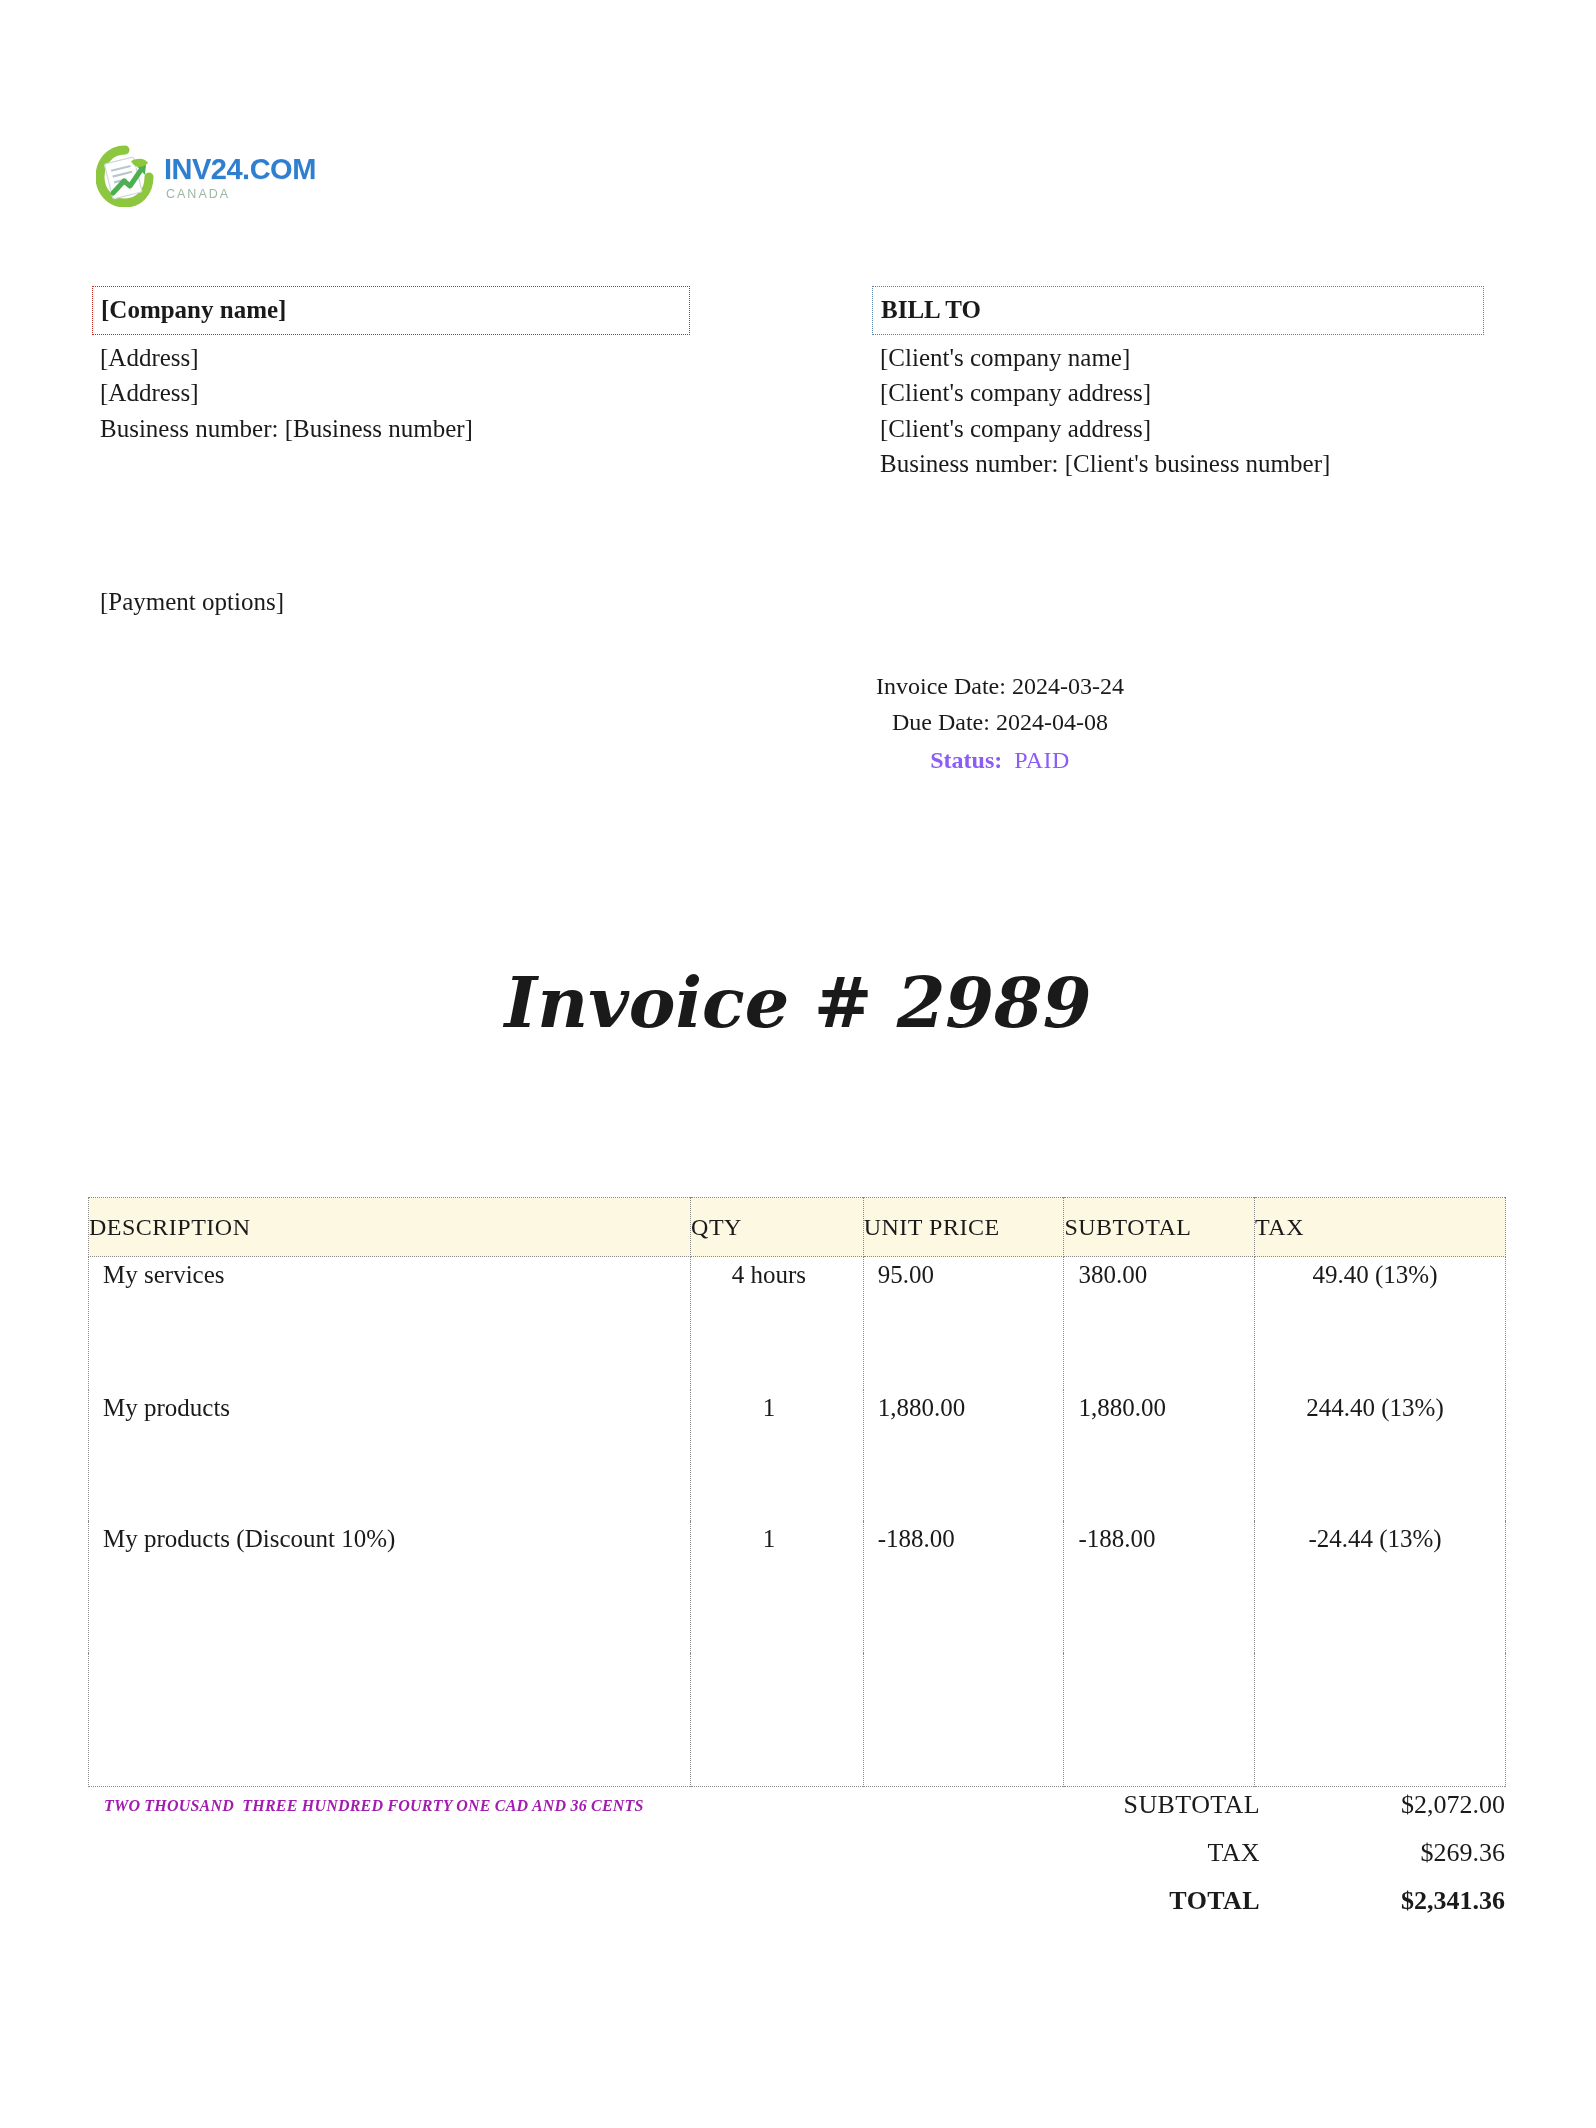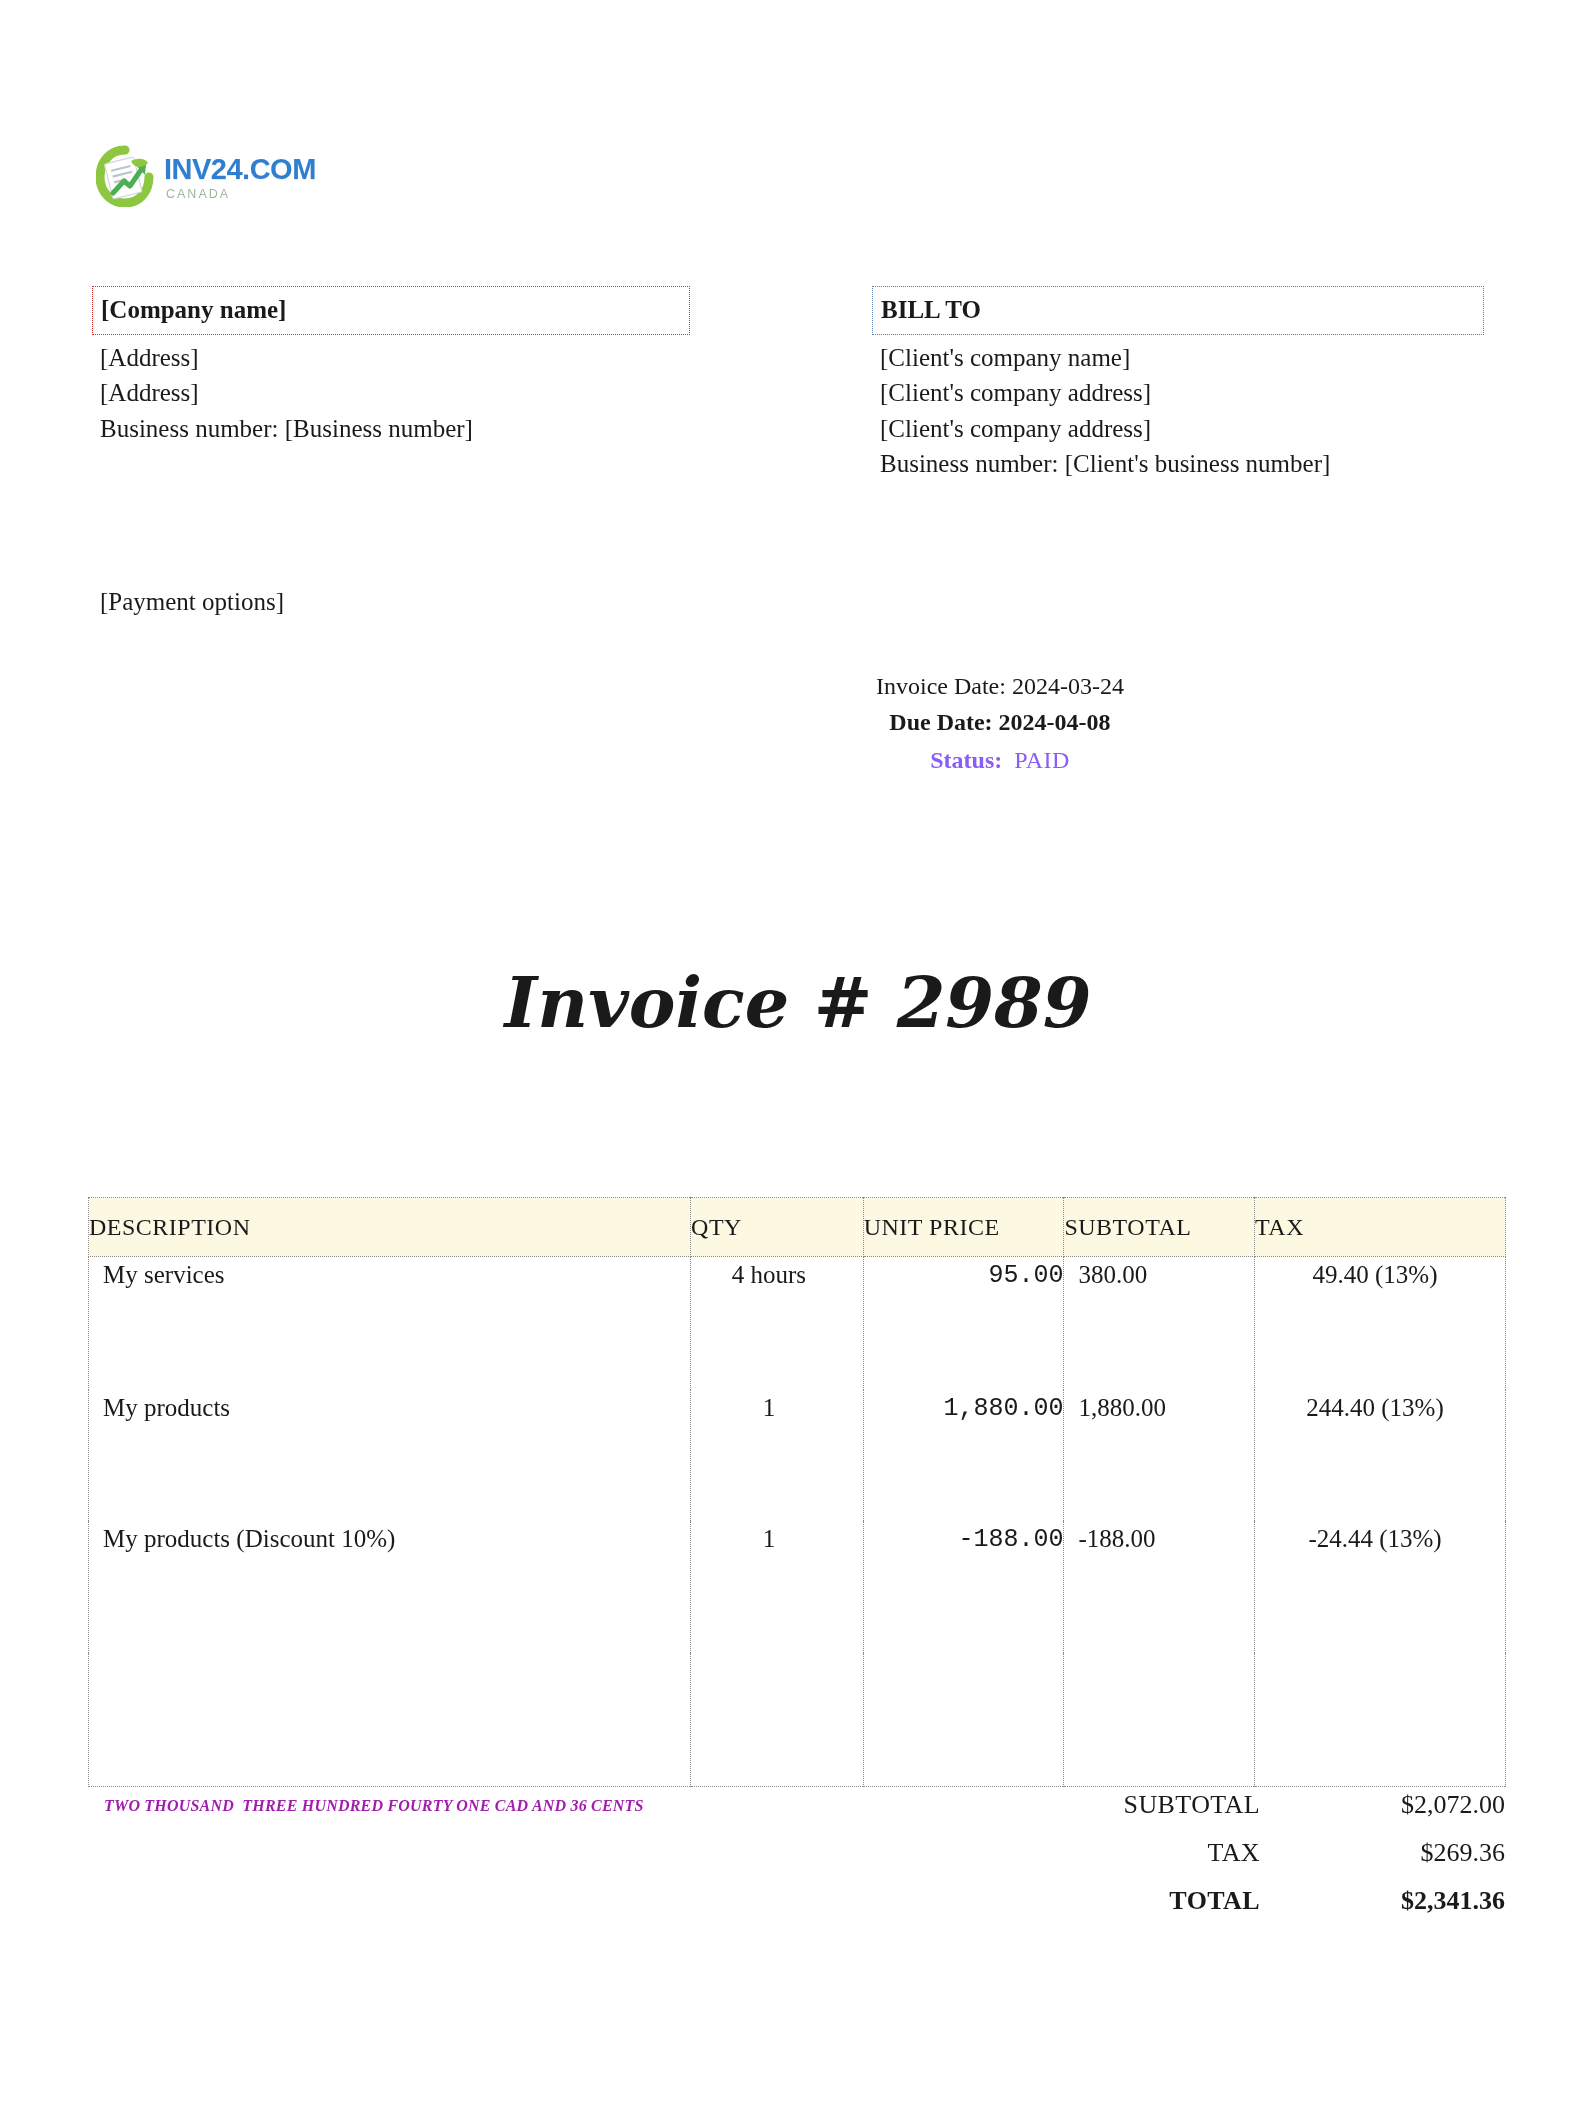--- a/index.html
+++ b/index.html
@@ -99,21 +99,21 @@
 
   
   .meta {
     position: absolute;
     left: 876px;
     top: 668px;
     font-size: 24px;
     line-height: 1.52;
   }
   .meta .row { white-space: nowrap; text-align: center; }
-  .meta .row.bold { font-weight: bold; }
+  .meta .row.bold { font-weight: normal; }
   .meta .row.status {
     color: #8b5cf6;
     font-weight: bold;
     margin-top: 1px;
   }
   .meta .row.status .value {
     font-weight: normal;
     padding-left: 12px;
     letter-spacing: 0.4px;
   }
@@ -168,21 +168,21 @@
     padding-top: 4px;
   }
   .col-desc  { width: 600px; }
   .col-qty   { width: 172px; }
   .col-price { width: 200px; }
   .col-sub   { width: 190px; }
   .col-tax   { width: 250px; }
 
   td.c-desc  { text-align: left;   padding-left: 14px; }
   td.c-qty   { text-align: center; padding-right: 16px; }
-  td.c-price { text-align: right;   padding-left: 14px; font-family: Liberation Mono, monospace; }
+  td.c-price { text-align: left;   padding-left: 14px; }
   td.c-sub   { text-align: left;   padding-left: 14px; }
   td.c-tax   { text-align: center; padding-right: 10px; }
 
   .spacer-row td { height: 400px; }
 
   
   .amount-words {
     position: absolute;
     left: 104px;
     top: 1797px;

